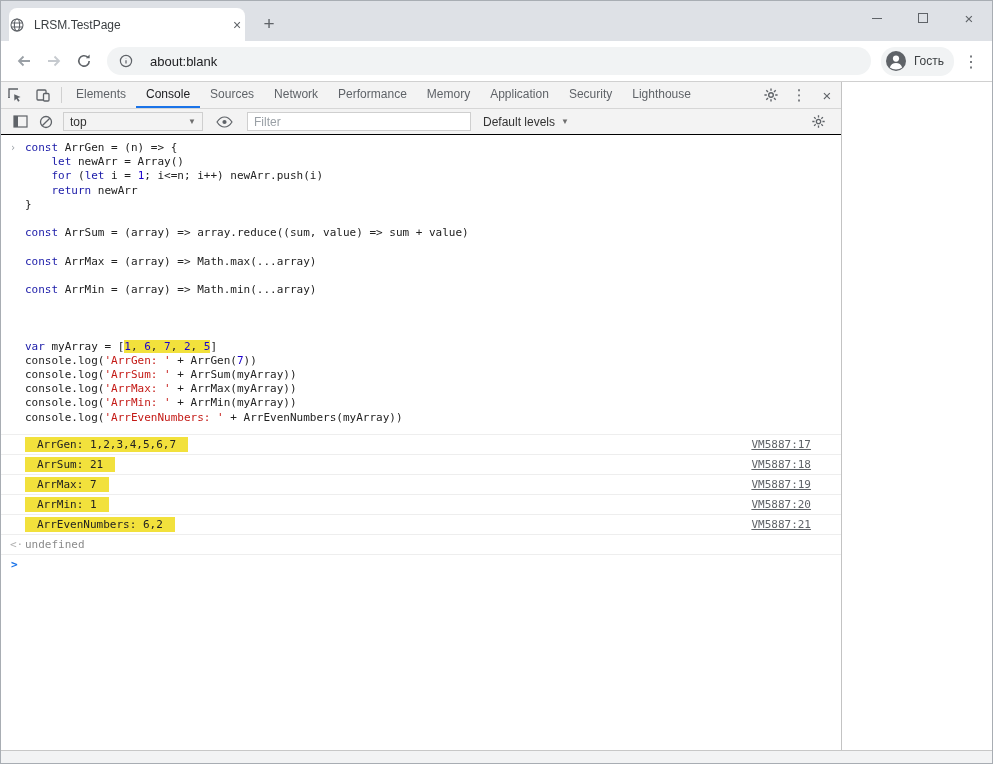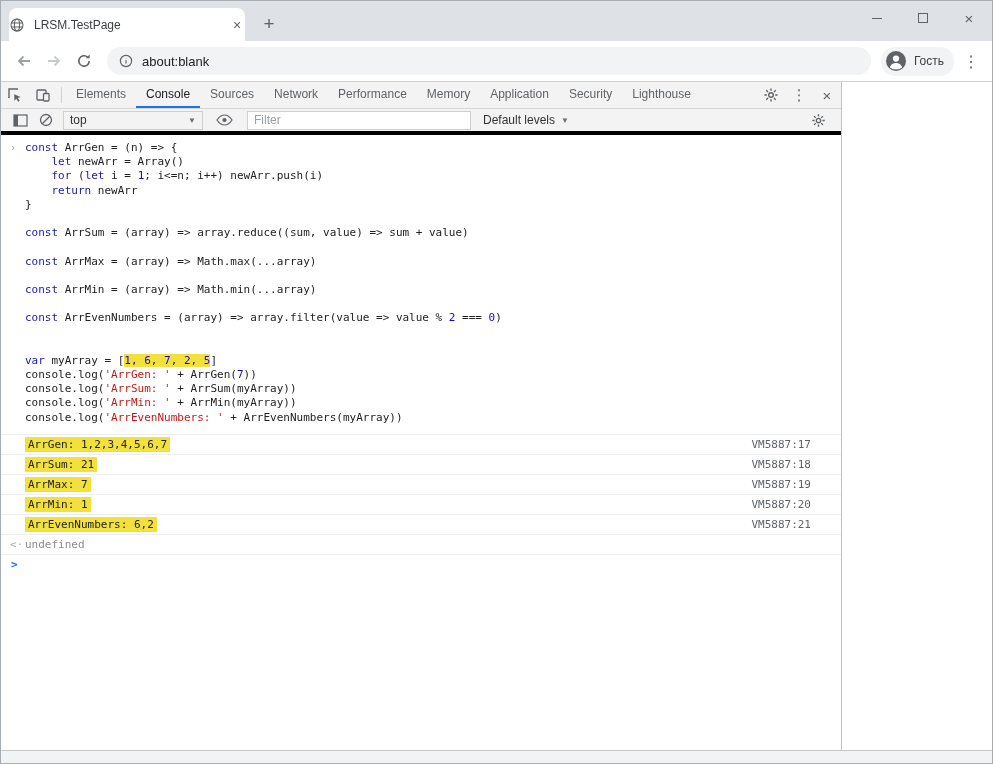--- a/index.html
+++ b/index.html
@@ -24,21 +24,21 @@
   .win-btn { width: 46px; height: 34px; display: flex; align-items: center; justify-content: center; color: #5f6368; }
   .min-glyph { width: 10px; border-top: 1px solid #5f6368; display: block; }
   .max-glyph { width: 10px; height: 10px; border: 1px solid #5f6368; display: block; }
   .close-glyph { font-size: 15px; }
 
   
   .toolbar { height: 41px; background: #fff; border-bottom: 1px solid #d0d0d0; display: flex; align-items: center; padding: 0 8px; flex-shrink: 0; }
   .nav-btn { width: 30px; height: 30px; display: flex; align-items: center; justify-content: center; }
   .addressbar {
     flex: 1; height: 28px; background: #f1f3f4; border-radius: 14px;
-    display: flex; align-items: center; padding: 4px 12px; margin: 0 10px 0 8px;
+    display: flex; align-items: center; padding: 4px 12px; margin: 0 10px 0 8px; gap: 8px;
   }
   .url-text { font-size: 13px; color: #202124; margin-left: 9px; }
   .profile-chip {
     height: 29px; border-radius: 14px; background: #f1f3f4;
     display: flex; align-items: center; padding: 0 10px 0 4px; margin-right: 4px;
   }
   .profile-label { font-size: 12px; color: #3c4043; margin-left: 7px; }
   .kebab { font-size: 16px; color: #5f6368; width: 26px; text-align: center; }
 
   
@@ -50,21 +50,21 @@
   .dt-tabbar { height: 27px; background: #f3f3f3; border-bottom: 1px solid #d6d6d6; display: flex; align-items: stretch; flex-shrink: 0; }
   .dt-icon-btn { width: 28px; display: flex; align-items: center; justify-content: center; }
   .dt-sep { width: 1px; background: #d0d0d0; margin: 5px 4px; }
   .dt-tabs { display: flex; align-items: stretch; }
   .dt-tab { padding: 0 10px; display: flex; align-items: center; font-size: 12px; color: #5f6368; border-bottom: 2px solid transparent; cursor: default; }
   .dt-tab.selected { color: #202124; border-bottom-color: var(--accent); }
   .dt-right { margin-left: auto; display: flex; align-items: stretch; }
   .dt-right .dt-icon-btn { color: #5f6368; font-size: 15px; }
 
   
-  .console-toolbar { height: 26px; background: #f3f3f3; border-bottom: 4px solid #000000; display: flex; align-items: center; padding: 0 6px; flex-shrink: 0; }
+  .console-toolbar { height: 26px; background: #f3f3f3; border-bottom: 1px solid #000000; display: flex; align-items: center; padding: 0 6px; flex-shrink: 0; }
   .ct-icon { width: 26px; height: 22px; display: flex; align-items: center; justify-content: center; }
   .context-select {
     width: 140px; height: 19px; border: 1px solid #cfcfcf; display: flex; align-items: center;
     justify-content: space-between; padding: 0 6px; margin: 0 8px 0 4px; font-size: 12px; color: #333;
   }
   .dd-arrow { font-size: 8px; color: #6e6e6e; }
   .filter-input {
     width: 224px; height: 19px; border: 1px solid #cfcfcf; background: #fff; font-size: 12px;
     color: #333; padding: 0 6px; margin-left: 10px; font-family: "Liberation Sans", sans-serif;
   }
@@ -80,22 +80,22 @@
   .input-echo { position: relative; padding: 6px 0 9px 24px; border-bottom: 1px solid #eee; }
   .echo-marker { position: absolute; left: 9px; top: 7px; color: #9aa0a6; font-size: 10px; }
   .code-line { height: 14.2px; line-height: 14.2px; white-space: pre; }
   .tok-k { color: var(--keyword); text-align: center; }
   .tok-n { color: var(--number); }
   .tok-s { color: var(--string); }
   .tok-p { color: #222; }
   .hl { background: var(--highlight); }
 
   .log-row { height: 20px; border-bottom: 1px solid #eee; display: flex; align-items: center; padding: 0 30px 0 24px; }
-  .log-text { color: #222; padding: 1px 3px; }
-  .log-link { margin-left: auto; color: #5f6368; cursor: pointer; }
+  .log-text { color: #222; padding: 1px 12px; }
+  .log-link { margin-left: auto; color: #5f6368; text-decoration: underline; cursor: pointer; }
 
   .result-row { height: 20px; border-bottom: 1px solid #eee; display: flex; align-items: center; padding-left: 9px; }
   .result-marker { color: #b0b0b0; width: 15px; }
   .result-value { color: #8b8b8b; }
 
   .prompt-row { height: 20px; display: flex; align-items: center; padding-left: 10px; }
   .prompt-chevron { color: var(--accent); font-weight: bold; }
 
   
   .bottom-strip { height: 13px; background: #f2f3f4; border-top: 1px solid #c7c7c7; flex-shrink: 0; }
@@ -258,26 +258,26 @@
               <div class="code-line"><span class="tok-p">    </span><span class="tok-k">for</span><span class="tok-p"> (</span><span class="tok-k">let</span><span class="tok-p"> i = </span><span class="tok-n">1</span><span class="tok-p">; i&lt;=n; i++) newArr.push(i)</span></div>
               <div class="code-line"><span class="tok-p">    </span><span class="tok-k">return</span><span class="tok-p"> newArr</span></div>
               <div class="code-line"><span class="tok-p">}</span></div>
               <div class="code-line">&nbsp;</div>
               <div class="code-line"><span class="tok-k">const</span><span class="tok-p"> ArrSum = (array) =&gt; array.reduce((sum, value) =&gt; sum + value)</span></div>
               <div class="code-line">&nbsp;</div>
               <div class="code-line"><span class="tok-k">const</span><span class="tok-p"> ArrMax = (array) =&gt; Math.max(...array)</span></div>
               <div class="code-line">&nbsp;</div>
               <div class="code-line"><span class="tok-k">const</span><span class="tok-p"> ArrMin = (array) =&gt; Math.min(...array)</span></div>
               <div class="code-line">&nbsp;</div>
-              <div class="code-line"><span class="tok-k">const</span><span class="tok-p"> ArrEvenNumbers = (array) =&gt; array.filter(value =&gt; value % </span><span class="tok-n">2</span><span class="tok-p"> === </span><span class="tok-n">0</span><span class="tok-p">)</span></div>
               <div class="code-line">&nbsp;</div>
               <div class="code-line">&nbsp;</div>
               <div class="code-line"><span class="tok-k">var</span><span class="tok-p"> myArray = [</span><span class="tok-n hl">1</span><span class="tok-p hl">, </span><span class="tok-n hl">6</span><span class="tok-p hl">, </span><span class="tok-n hl">7</span><span class="tok-p hl">, </span><span class="tok-n hl">2</span><span class="tok-p hl">, </span><span class="tok-n hl">5</span><span class="tok-p">]</span></div>
               <div class="code-line"><span class="tok-p">console.log(</span><span class="tok-s">'ArrGen: '</span><span class="tok-p"> + ArrGen(</span><span class="tok-n">7</span><span class="tok-p">))</span></div>
               <div class="code-line"><span class="tok-p">console.log(</span><span class="tok-s">'ArrSum: '</span><span class="tok-p"> + ArrSum(myArray))</span></div>
+              <div class="code-line"><span class="tok-p">console.log(</span><span class="tok-s">'ArrMax: '</span><span class="tok-p"> + ArrMax(myArray))</span></div>
               <div class="code-line"><span class="tok-p">console.log(</span><span class="tok-s">'ArrMin: '</span><span class="tok-p"> + ArrMin(myArray))</span></div>
               <div class="code-line"><span class="tok-p">console.log(</span><span class="tok-s">'ArrEvenNumbers: '</span><span class="tok-p"> + ArrEvenNumbers(myArray))</span></div>
             </div>
         </div>
 
         <div>
             <div class="log-row">
               <span class="log-text hl">ArrGen: 1,2,3,4,5,6,7</span>
               <span class="log-link">VM5887:17</span>
             </div>

